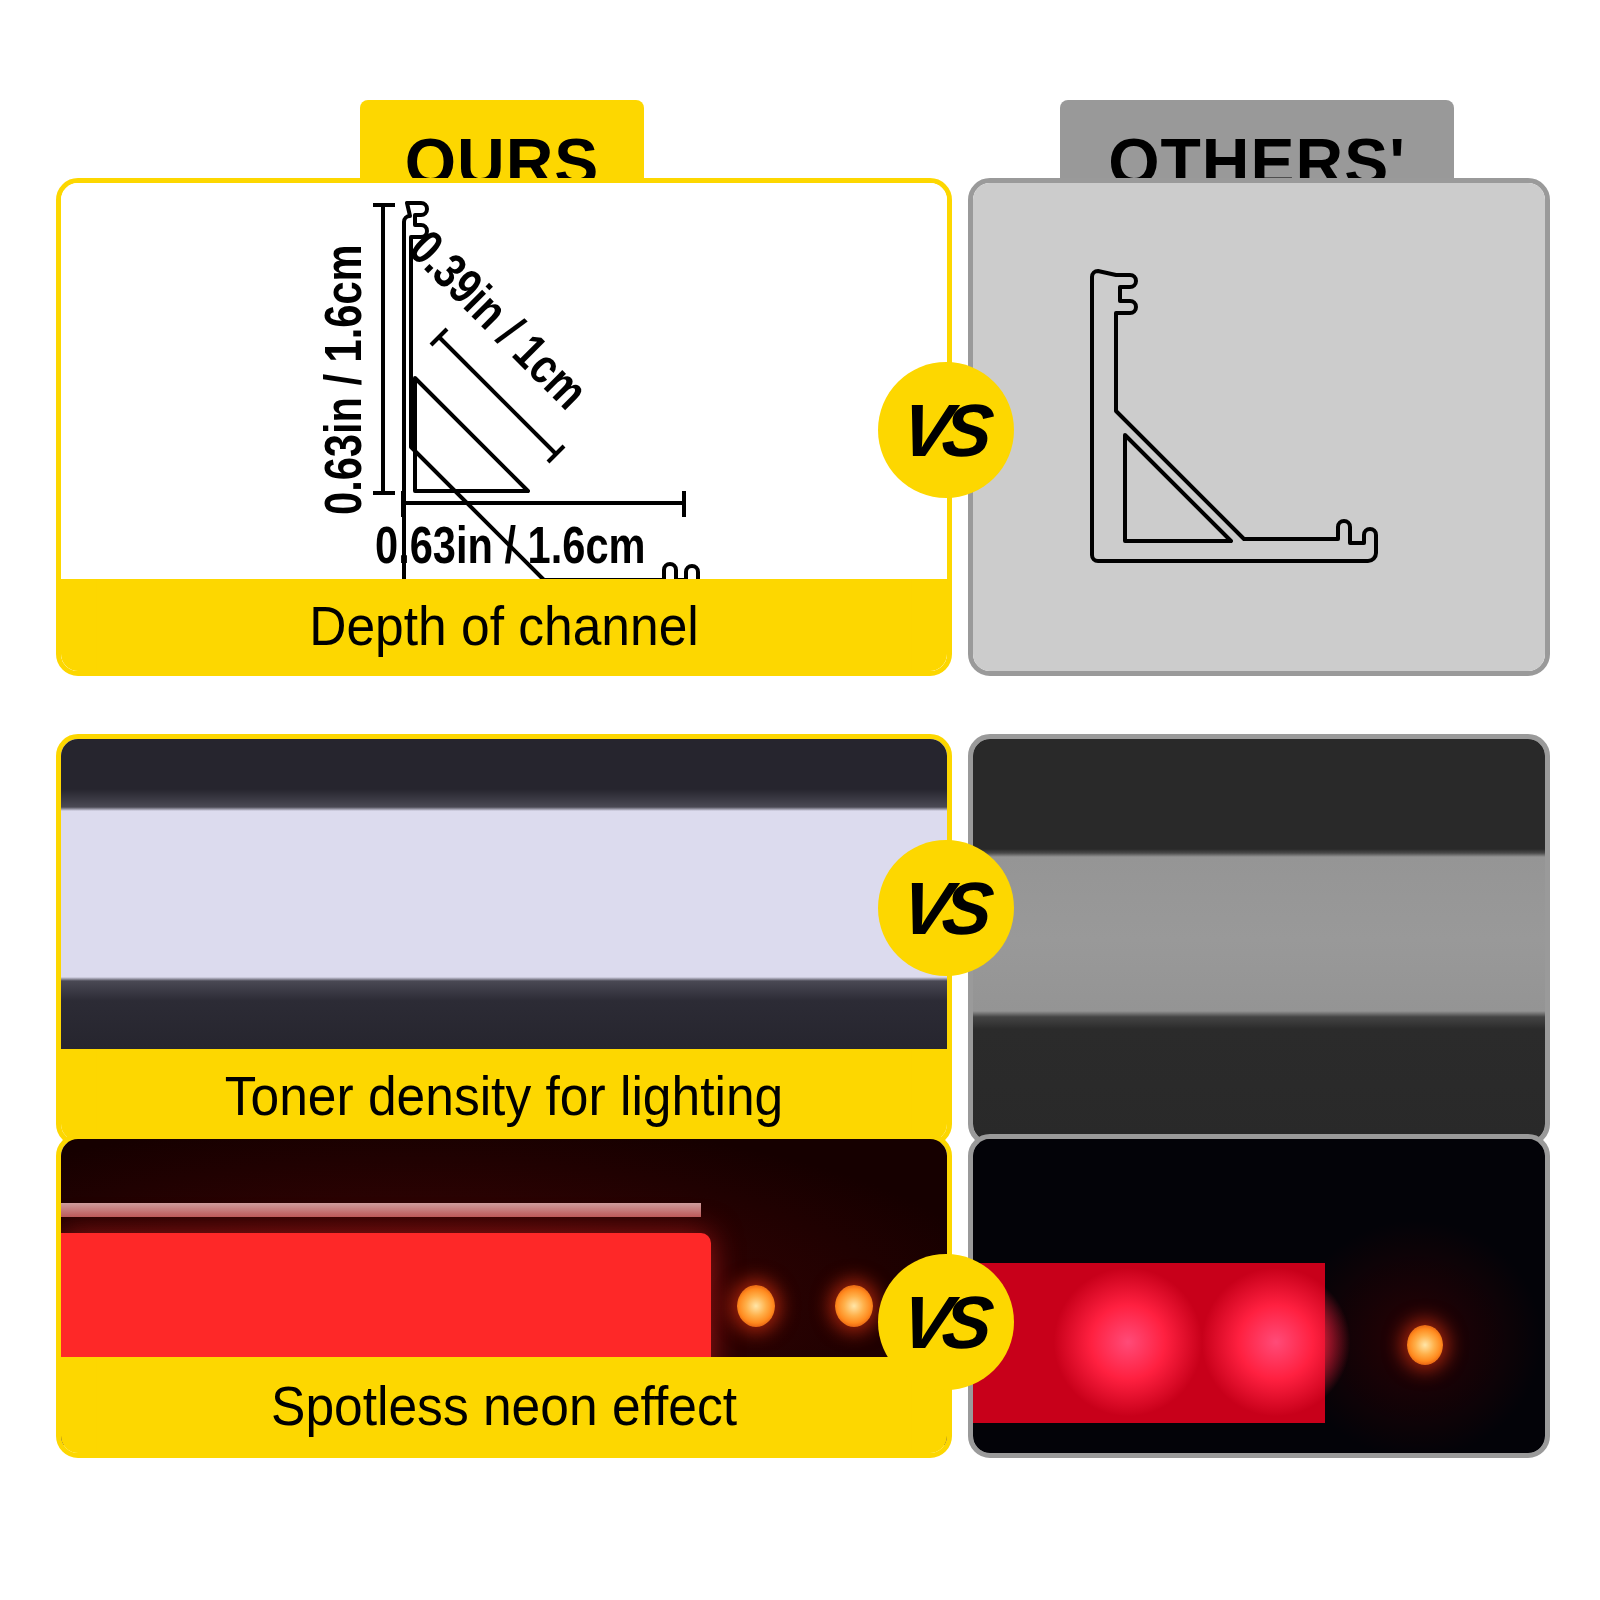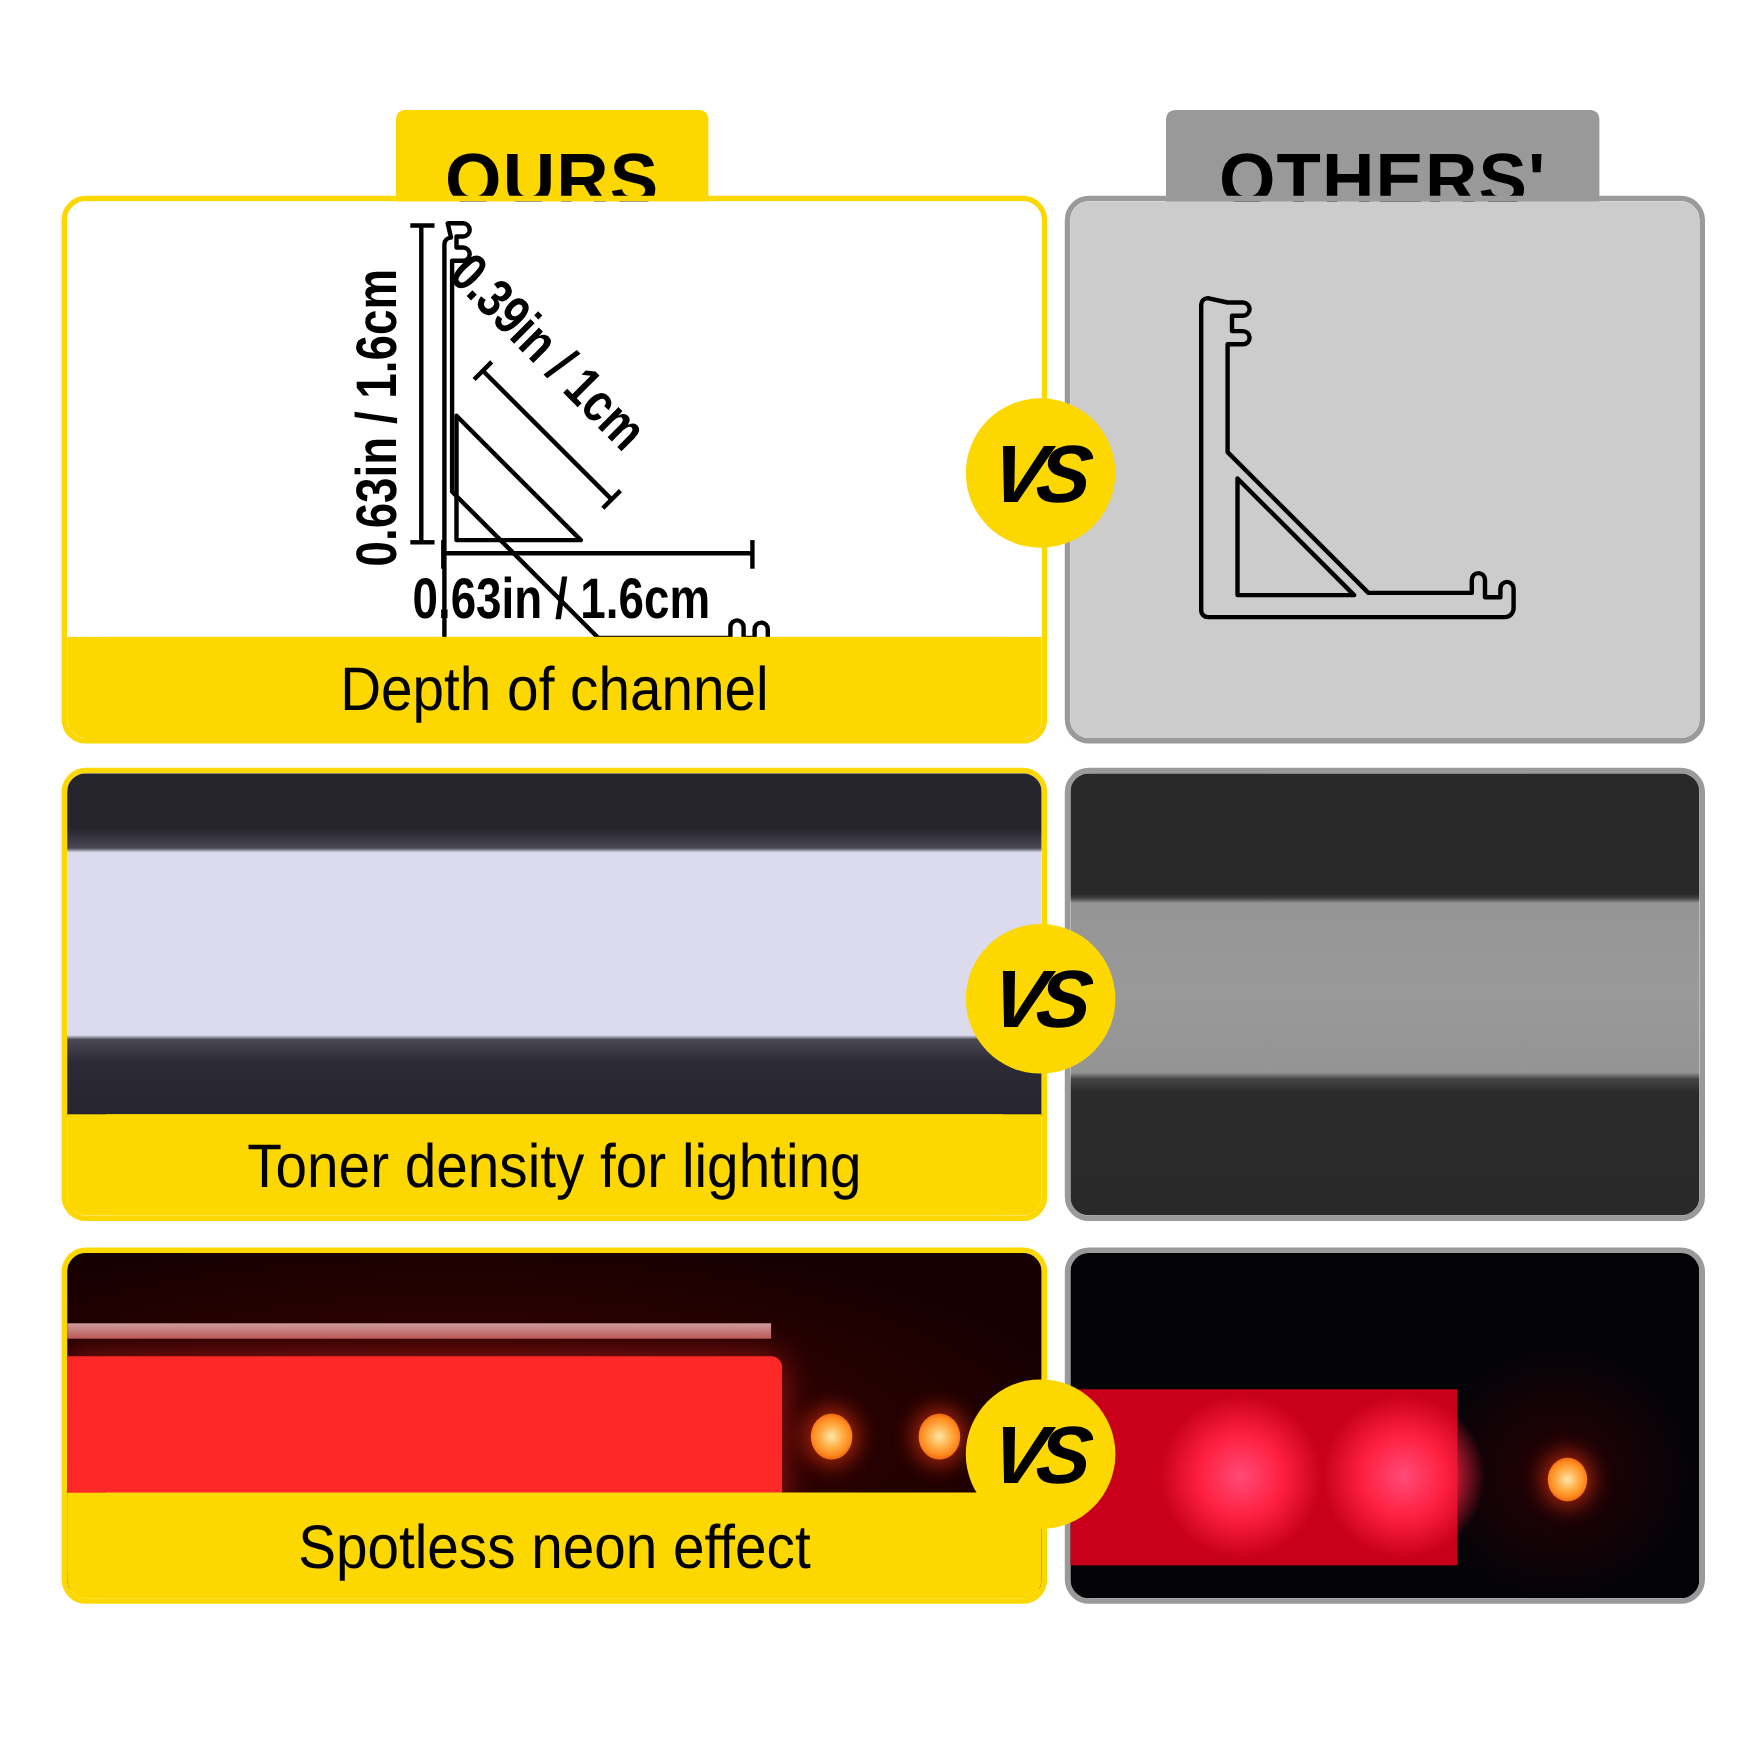--- a/index.html
+++ b/index.html
@@ -15,21 +15,21 @@
   .tag-ours { left: 360px; width: 284px; background: #fdd700; }
   .tag-others { left: 1060px; width: 394px; background: #999999; }
 
   .panel {
     position: absolute; border-radius: 22px; overflow: hidden;
   }
   .panel-ours { left: 56px; width: 896px; border: 5px solid #fdd700; }
   .panel-others { left: 968px; width: 582px; border: 5px solid #9a9a9a; }
 
   .row1 { top: 178px; height: 498px; }
-  .row2 { top: 698px; height: 412px; }
+  .row2 { top: 734px; height: 412px; }
   .row3 { top: 1134px; height: 324px; }
 
   .caption {
     position: absolute; left: 0; right: 0; bottom: 0;
     background: #fdd700; display: flex; align-items: center; justify-content: center;
     font-family: "Liberation Sans", sans-serif; font-size: 56px; color: #000;
     transform: scaleX(0.92);
   }
   .caption-bg { position: absolute; left: 0; right: 0; bottom: 0; background: #fdd700; }
 

